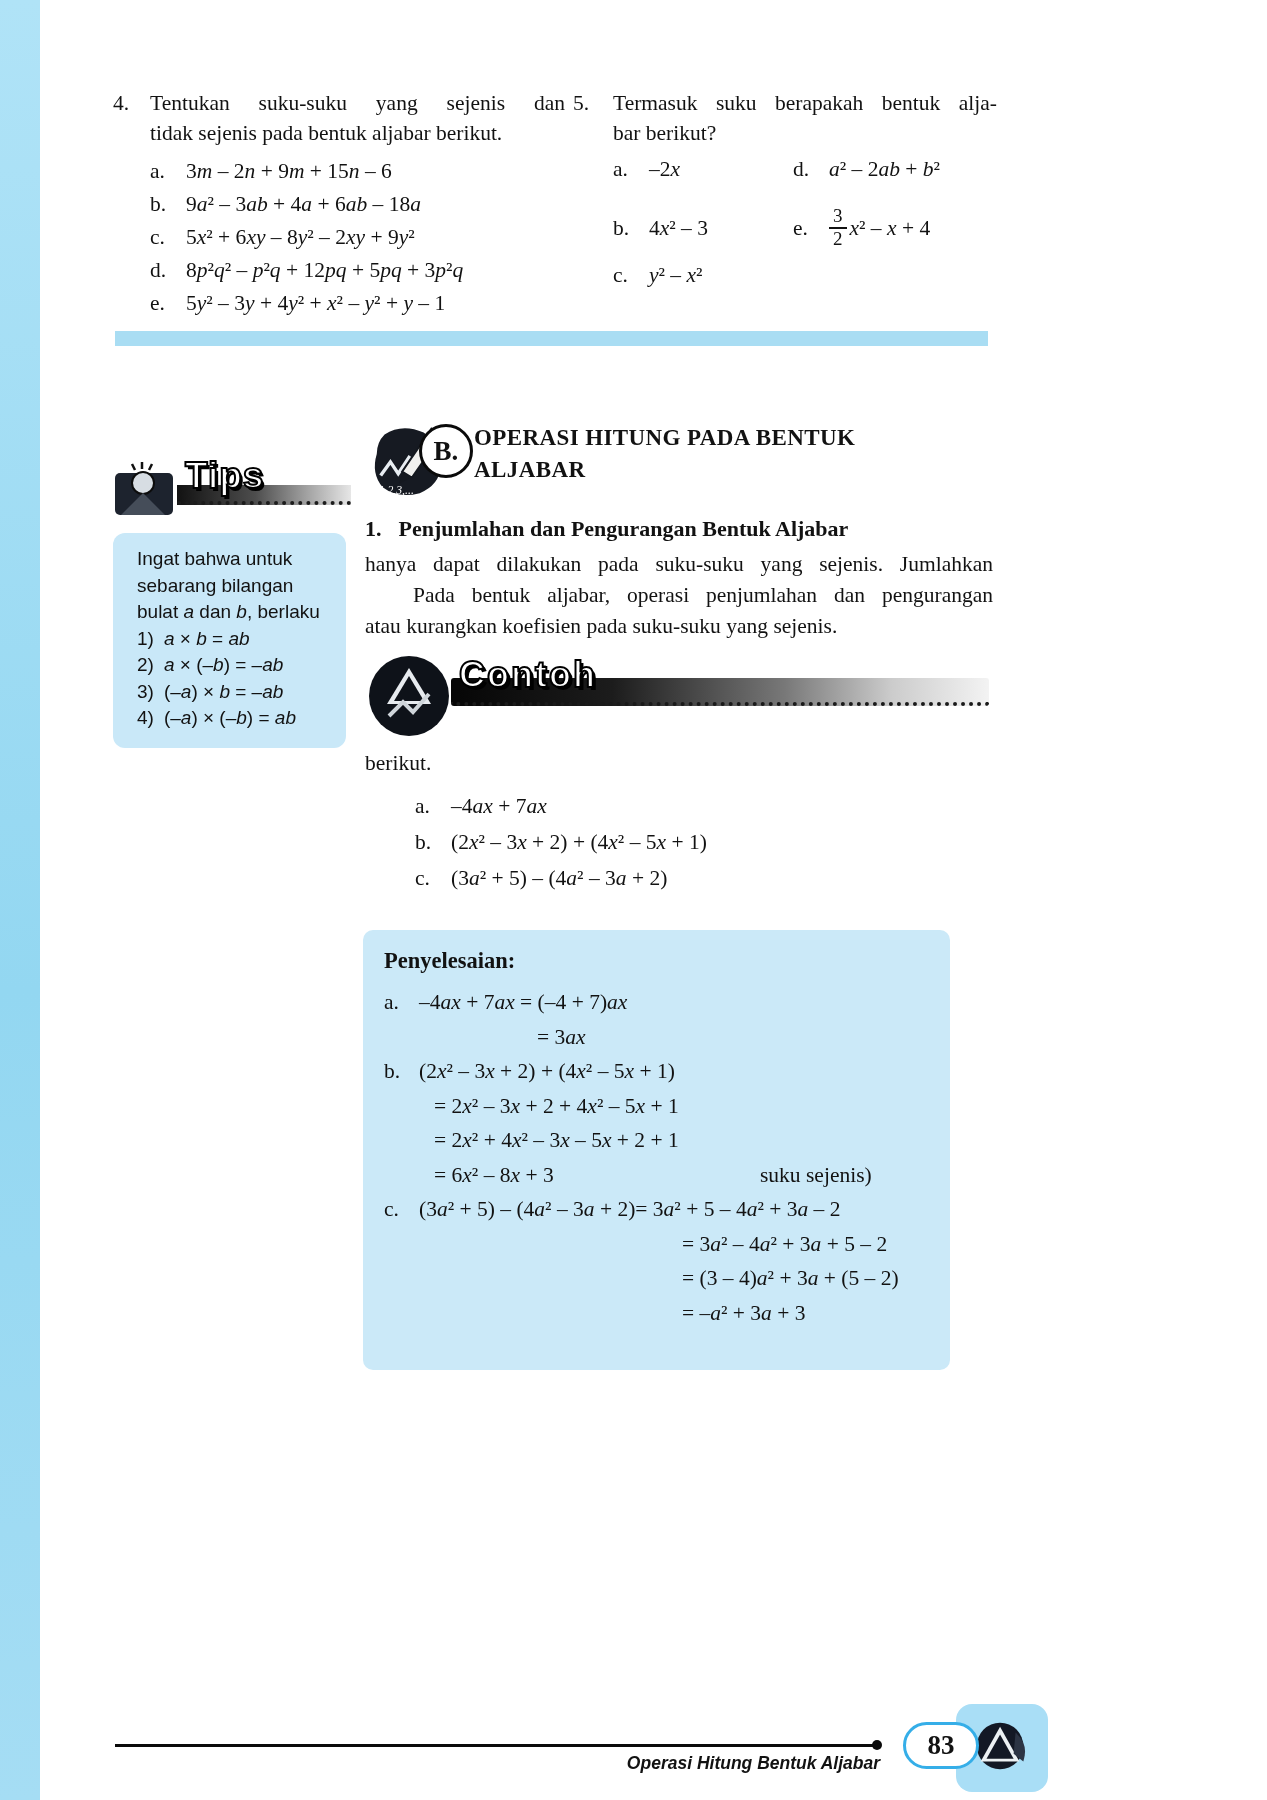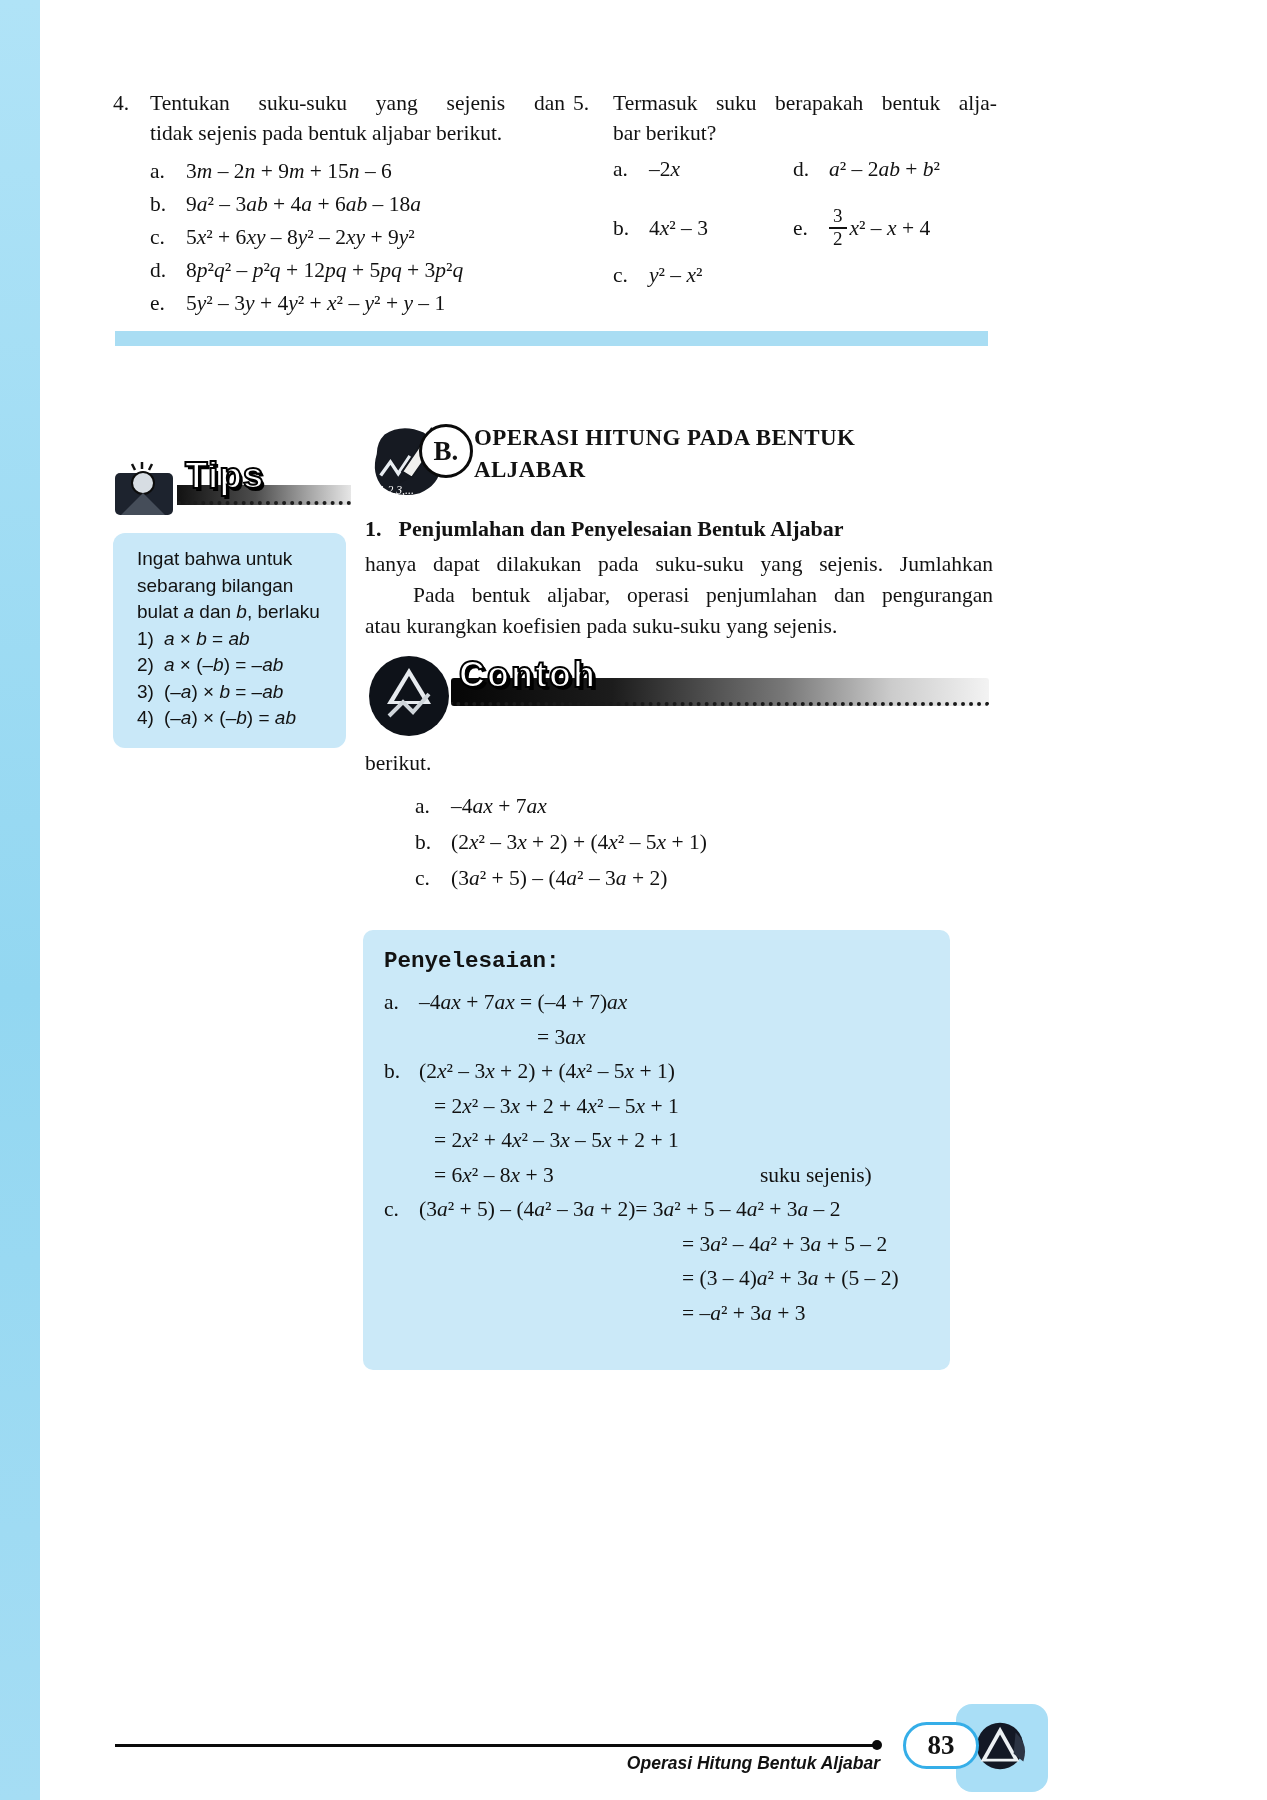--- a/index.html
+++ b/index.html
@@ -71,21 +71,21 @@
     font-weight:bold; font-size:36px; color:#fff; -webkit-text-stroke:2px #000;
     text-shadow:3px 3px 0 #000; letter-spacing:2px; }
   .contoh-body { position:absolute; left:365px; top:748px; width:628px; font-size:21.5px; }
   .contoh-body .intro { line-height:31px; }
   .contoh-items { margin-top:9px; padding-left:50px; }
   .contoh-items .q-item { line-height:36px; }
 
   
   .sol-box { position:absolute; left:363px; top:930px; width:587px; height:440px;
     background:#cbe9f8; border-radius:10px; padding:14px 8px 0 21px; font-size:21.5px; overflow:hidden; }
-  .sol-title { font-weight:bold; font-size:22.5px; line-height:34px; margin-bottom:7px;font-family:Liberation Mono, monospace; }
+  .sol-title { font-weight:bold; font-size:22.5px; line-height:34px; margin-bottom:7px; }
   .sol-row { display:flex; }
   .sol-label { width:35px; flex:none; line-height:34.5px; }
   .sol-content { flex:1; position:relative; }
   .sol-line { line-height:34.5px; white-space:nowrap; }
   .a2 { margin-left:118px; }
   .sub { margin-left:15px; }
   .c2 { margin-left:263px; }
   .noted { position:relative; }
   .sol-note { position:absolute; left:312px; top:0; white-space:nowrap; }
   .sol-note.n2 { left:326px; }
@@ -223,21 +223,21 @@
   </svg>
   <span class="secb-badge">B.</span>
   <div class="secb-title">
     <div>OPERASI HITUNG PADA BENTUK</div>
     <div>ALJABAR</div>
   </div>
 </header>
 
 <div class="secb-sub">
   <span>1.</span>
-  <span>Penjumlahan dan Penyelesaian Bentuk Aljabar</span>
+  <span>Penjumlahan dan Pengurangan Bentuk Aljabar</span>
 </div>
 
 <p class="secb-para">
   <span class="pline jlast">hanya dapat dilakukan pada suku-suku yang sejenis. Jumlahkan</span>
   <span class="pline indent jlast">Pada bentuk aljabar, operasi penjumlahan dan pengurangan</span>
   <span class="pline">atau kurangkan koefisien pada suku-suku yang sejenis.</span>
 </p>
 
 <header class="contoh-head">
   <svg class="contoh-icon" viewBox="0 0 84 84">

